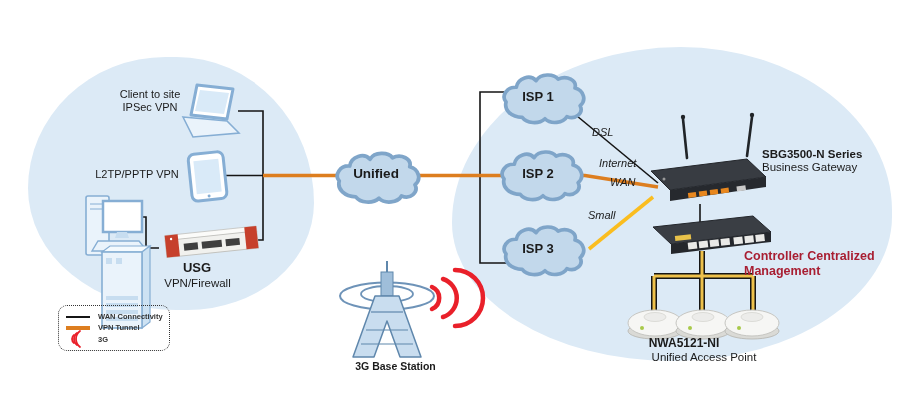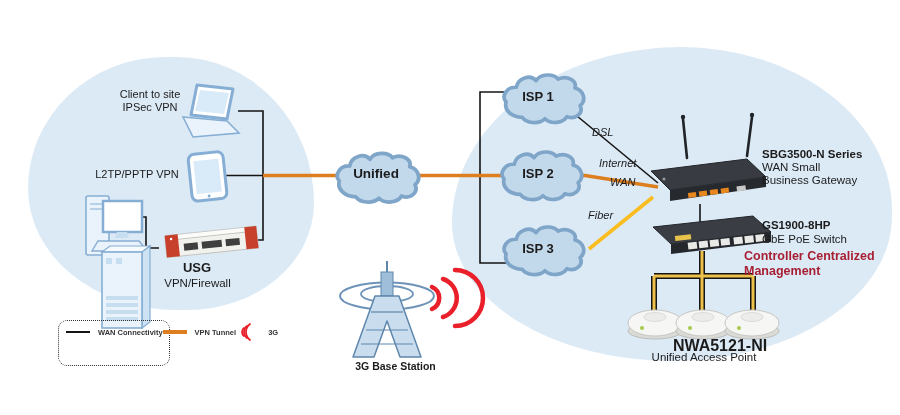--- a/index.html
+++ b/index.html
@@ -24,26 +24,26 @@
   #t-isp2{left:508px;top:167px;width:60px;font-size:13px;}
   #t-isp3{left:508px;top:242px;width:60px;font-size:13px;}
   #t-dsl{left:592px;top:126px;font-size:11px;}
   #t-ethernet{left:599px;top:157px;font-size:11px;}
   #t-wan{left:610px;top:176px;font-size:11px;}
   #t-fiber{left:588px;top:209px;font-size:11px;}
   #t-gateway{left:762px;top:148px;width:132px;font-size:11.5px;line-height:13.2px;}
   #t-switch{left:762px;top:219px;width:132px;font-size:11.5px;line-height:13.5px;}
   #t-controller{left:744px;top:249px;width:165px;font-size:12.5px;
                 line-height:14.5px;font-weight:700;color:#A81E32;}
-  #t-ap{left:640px;top:337px;width:160px;font-size:16px;}
+  #t-ap{left:604px;top:337px;width:160px;font-size:12px;}
   #t-ap-desc{left:624px;top:351px;width:160px;font-size:11.5px;}
   #t-bts{left:323px;top:360px;width:145px;font-size:10.5px;font-weight:700;text-align:center;}
-  #legend{position:absolute;left:58px;top:320px;width:112px;height:46px;z-index:2;
+  #legend{position:absolute;left:58px;top:305px;width:112px;height:46px;z-index:2;
           border:1.3px dotted #333;border-radius:9px;box-sizing:border-box;
-          padding:5px 7px;display:flex;flex-direction:row;justify-content:space-between;}
+          padding:5px 7px;display:flex;flex-direction:column;justify-content:space-between;}
   .lg-row{display:flex;align-items:center;gap:6px;height:12px;}
   .lg-sw{width:26px;display:flex;align-items:center;justify-content:flex-start;flex:none;}
   .lg-line-black{width:24px;height:2px;background:#151515;}
   .lg-line-orange{width:24px;height:4px;background:#DD7E1F;}
   .lg-label{font-size:7.5px;font-weight:700;color:#333;white-space:nowrap;}
 </style>
 </head>
 <body>
 
 <div id="stage">
@@ -207,32 +207,27 @@
 
   <div class="lbl ctr b" id="t-internet">Unified</div>
 
   <div class="lbl ctr b" id="t-isp1">ISP 1</div>
   <div class="lbl ctr b" id="t-isp2">ISP 2</div>
   <div class="lbl ctr b" id="t-isp3">ISP 3</div>
 
   <div class="lbl it" id="t-dsl">DSL</div>
   <div class="lbl it" id="t-ethernet">Internet</div>
   <div class="lbl it" id="t-wan">WAN</div>
-  <div class="lbl it" id="t-fiber">Fiber</div>
+  <div class="lbl it" id="t-fiber">Small</div>
 
   <div class="lbl" id="t-gateway">
     <div class="b">SBG3500-N Series</div>
-    <div>WAN Small</div>
     <div>Business Gateway</div>
   </div>
 
-  <div class="lbl" id="t-switch">
-    <div class="b">GS1900-8HP</div>
-    <div>GbE PoE Switch</div>
-  </div>
 
   <div class="lbl" id="t-controller">
     <div>Controller Centralized</div>
     <div>Management</div>
   </div>
 
   <div class="lbl ctr b" id="t-ap">NWA5121-NI</div>
   <div class="lbl ctr" id="t-ap-desc">Unified Access Point</div>
 
   <div class="lbl ctr" id="t-bts">3G Base Station</div>

